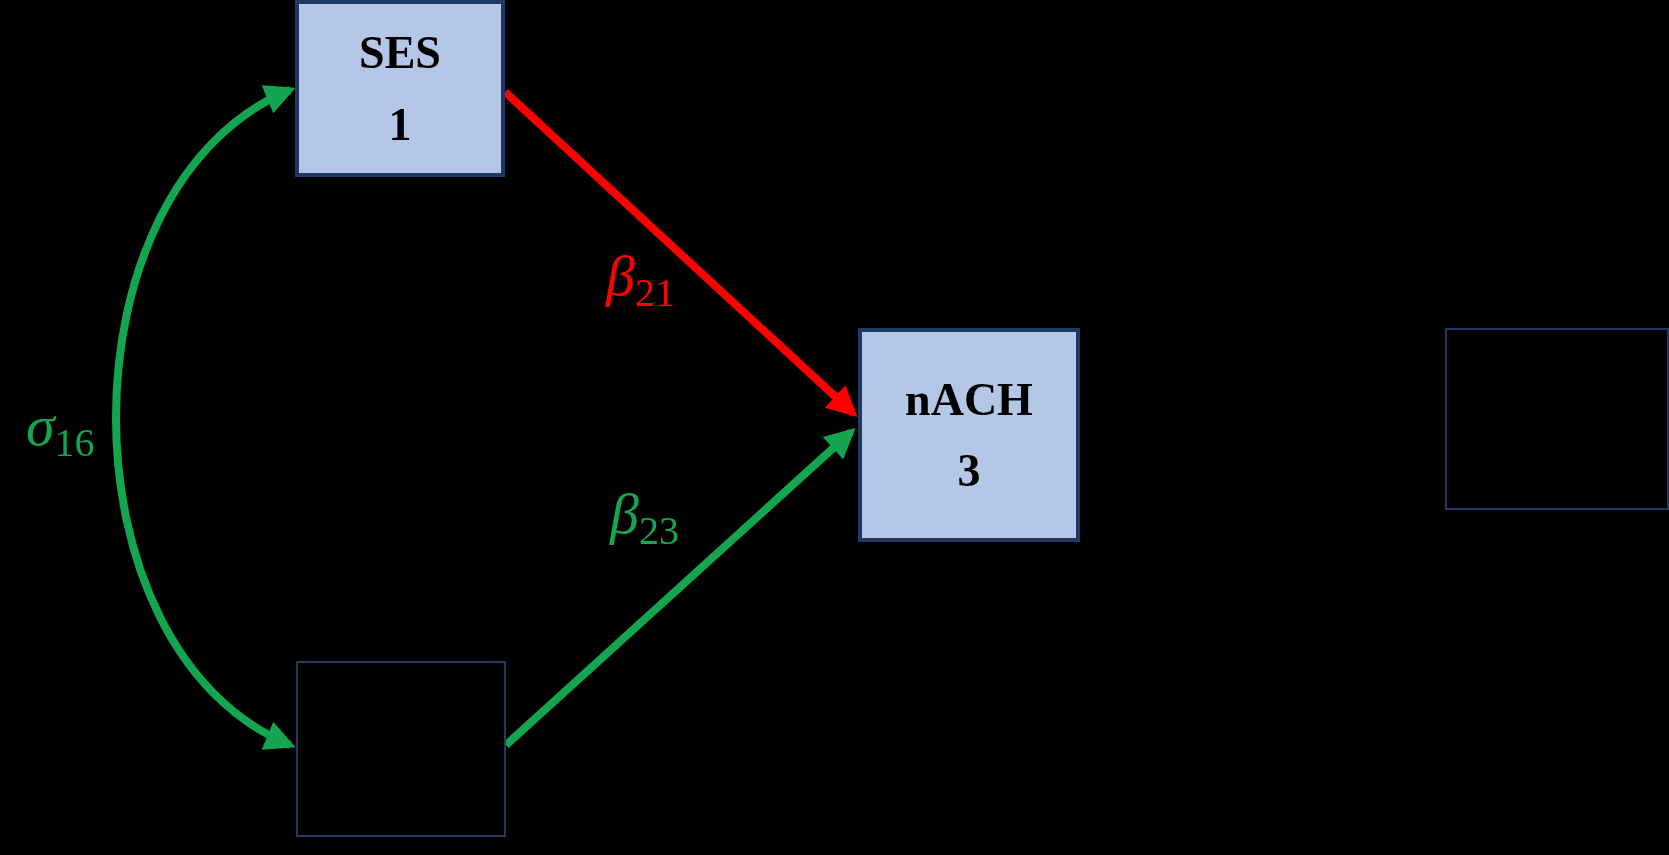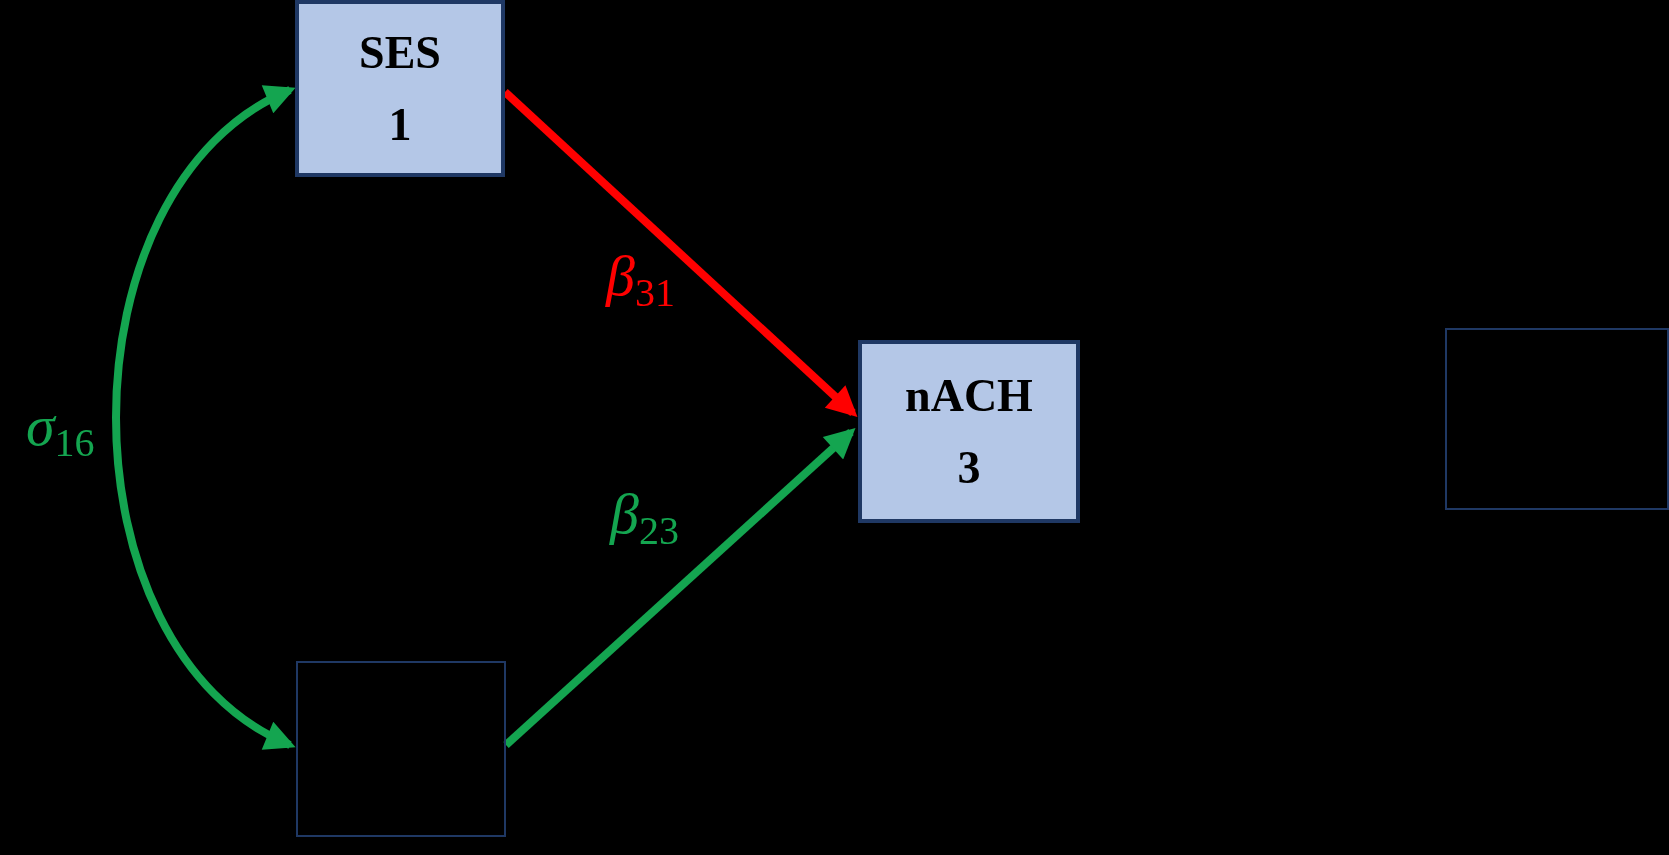--- a/index.html
+++ b/index.html
@@ -32,21 +32,21 @@
     border-width: 2px;
     background: transparent;
   }
   .node .line {
     font-weight: bold;
     font-size: 46px;
     line-height: 1.55;
     color: #000;
   }
   .ses-box    { left: 295px; top: 0px;   width: 210px; height: 177px; }
-  .nach-box   { left: 858px; top: 340px; width: 222px; height: 183px; }
+  .nach-box   { left: 858px; top: 328px; width: 222px; height: 214px; }
   .bottom-box { left: 296px; top: 661px; width: 210px; height: 176px; }
   .right-box  { left: 1445px; top: 328px; width: 224px; height: 182px; }
 
   .edge-label {
     position: absolute;
     white-space: nowrap;
     font-size: 58px;
   }
   .edge-label .greek {
     font-style: italic;
@@ -103,20 +103,20 @@
 
   <div class="node empty bottom-box" style="border-color: rgb(31, 56, 100);"></div>
 
   <div class="node empty right-box" style="border-color: rgb(31, 56, 100);"></div>
 
   <div class="edge-label label-sigma12" style="color: rgb(20, 165, 80);">
     <span class="greek">σ</span><span class="sub">16</span>
   </div>
 
   <div class="edge-label label-beta31" style="color: rgb(255, 0, 0);">
-    <span class="greek">β</span><span class="sub">31</span>
+    <span class="greek">β</span><span class="sub">21</span>
   </div>
 
   <div class="edge-label label-beta32" style="color: rgb(20, 165, 80);">
     <span class="greek">β</span><span class="sub">23</span>
   </div>
 
 </div>
 
 </body></html>

